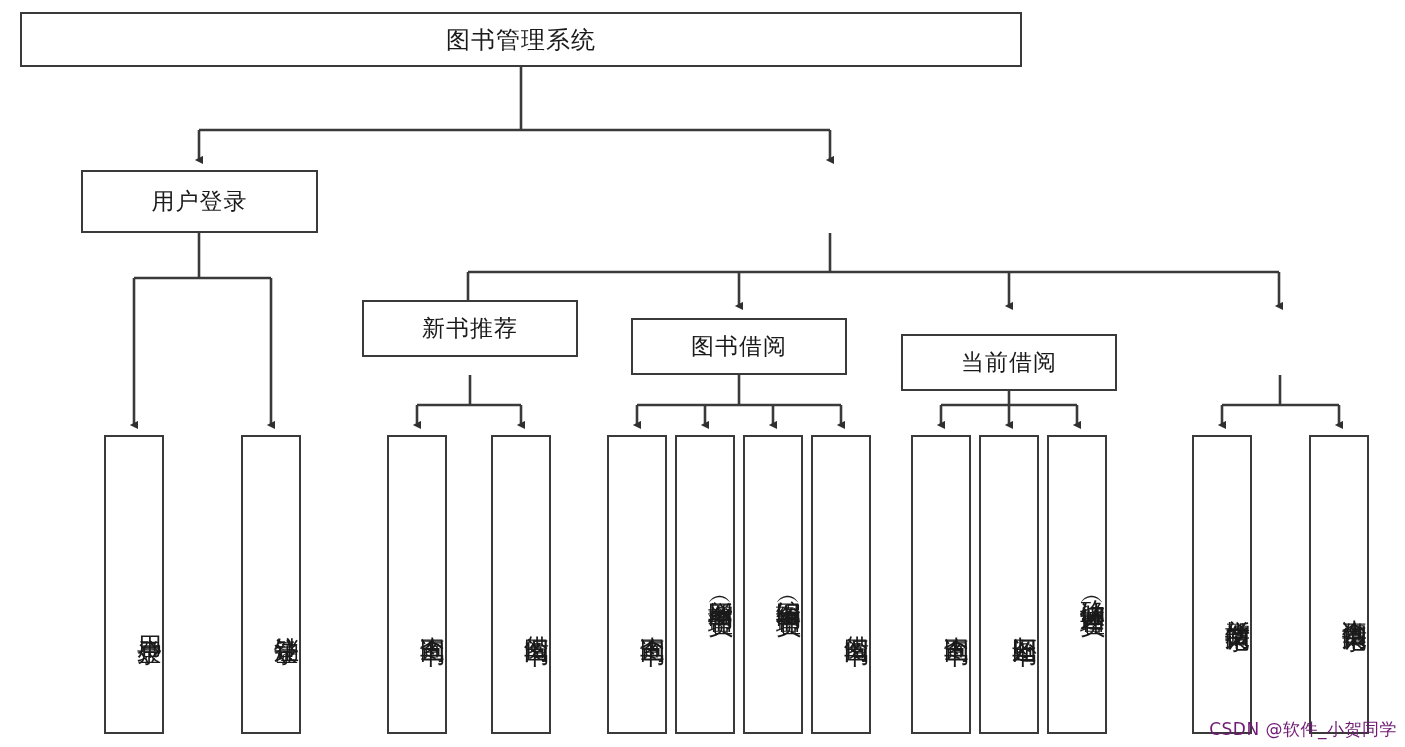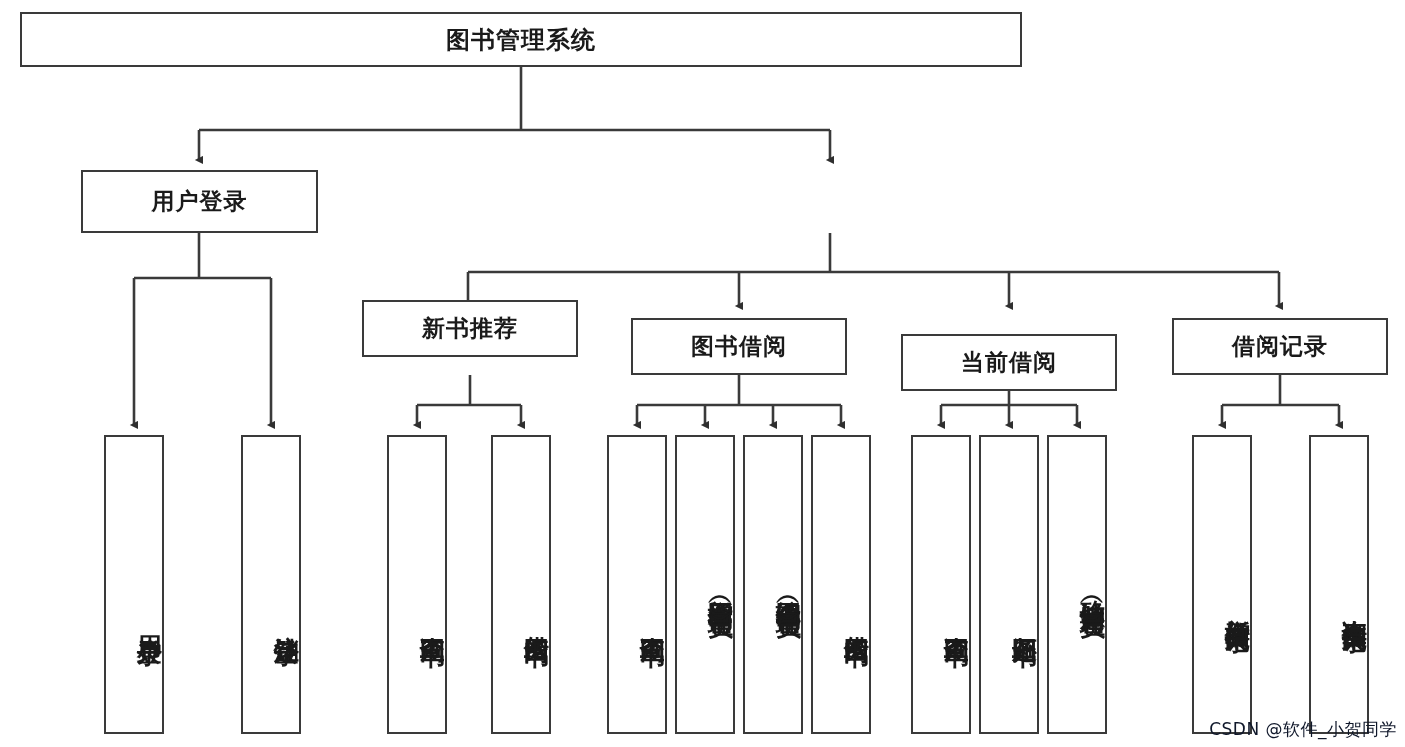--- a/index.html
+++ b/index.html
@@ -49,28 +49,27 @@
     line-height: 1.02;
     letter-spacing: 2px;
     align-items: flex-start;
     justify-content: center;
     padding-top: 14px;
     white-space: nowrap;
   }
   .node-v.pad-small { padding-top: 8px; }
   .node-label {
     display: block;
-    font-weight: bold;
   }
   .watermark {
     position: absolute;
     right: 8px;
     bottom: 6px;
     font-size: 17px;
-    color: #0f172a;
+    color: #701a75;
     letter-spacing: 0.5px;
     white-space: nowrap;
     pointer-events: none;
   }
 </style>
 </head>
 <body>
 
 <div id="diagram-root">
 
@@ -134,23 +133,20 @@
 
   <div class="node node-h" style="left:362px; top:300px; width:216px; height:57px;">
     <span class="node-label">新书推荐</span>
   </div>
   <div class="node node-h" style="left:631px; top:318px; width:216px; height:57px;align-items:center;">
     <span class="node-label">图书借阅</span>
   </div>
   <div class="node node-h" style="left:901px; top:334px; width:216px; height:57px;">
     <span class="node-label">当前借阅</span>
   </div>
-  <div class="node node-h" style="left:1172px; top:318px; width:216px; height:57px;">
-    <span class="node-label">借阅记录</span>
-  </div>
 
   <div class="node node-v" style="left:104px; top:435px; width:60px; height:299px; padding-top:70px;">
     <span class="node-label">用户登录</span>
   </div>
   <div class="node node-v" style="left:241px; top:435px; width:60px; height:299px; padding-top:70px;">
     <span class="node-label">注销登录</span>
   </div>
 
   <div class="node node-v" style="left:387px; top:435px; width:60px; height:299px; padding-top:70px;">
     <span class="node-label">查询图书</span>

